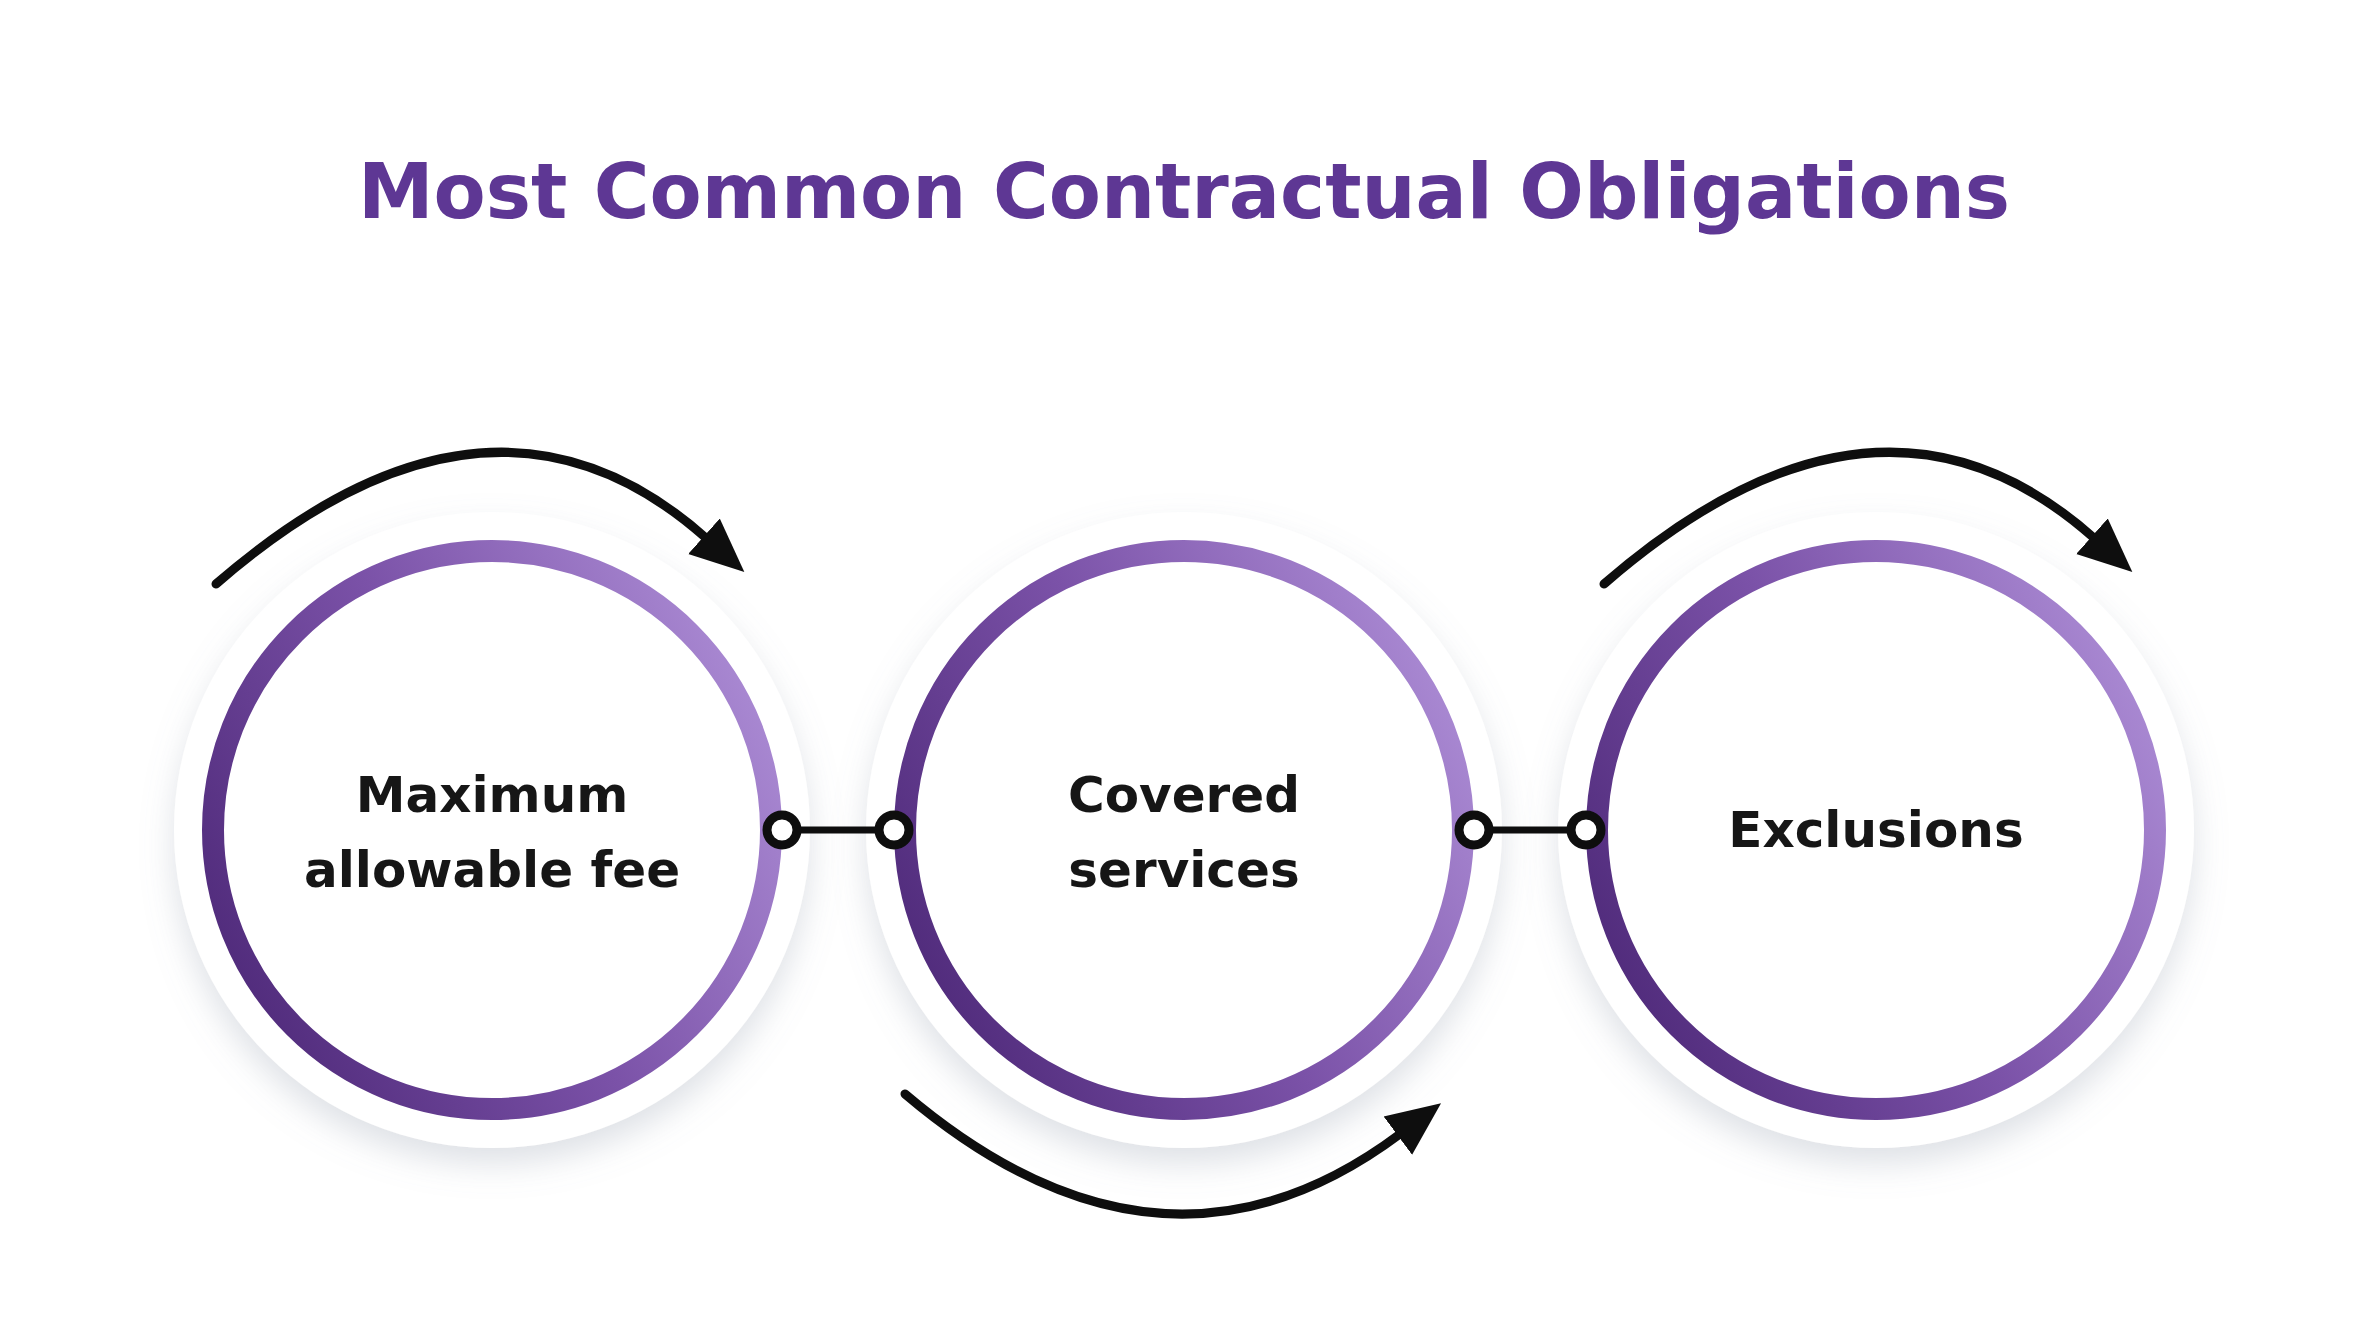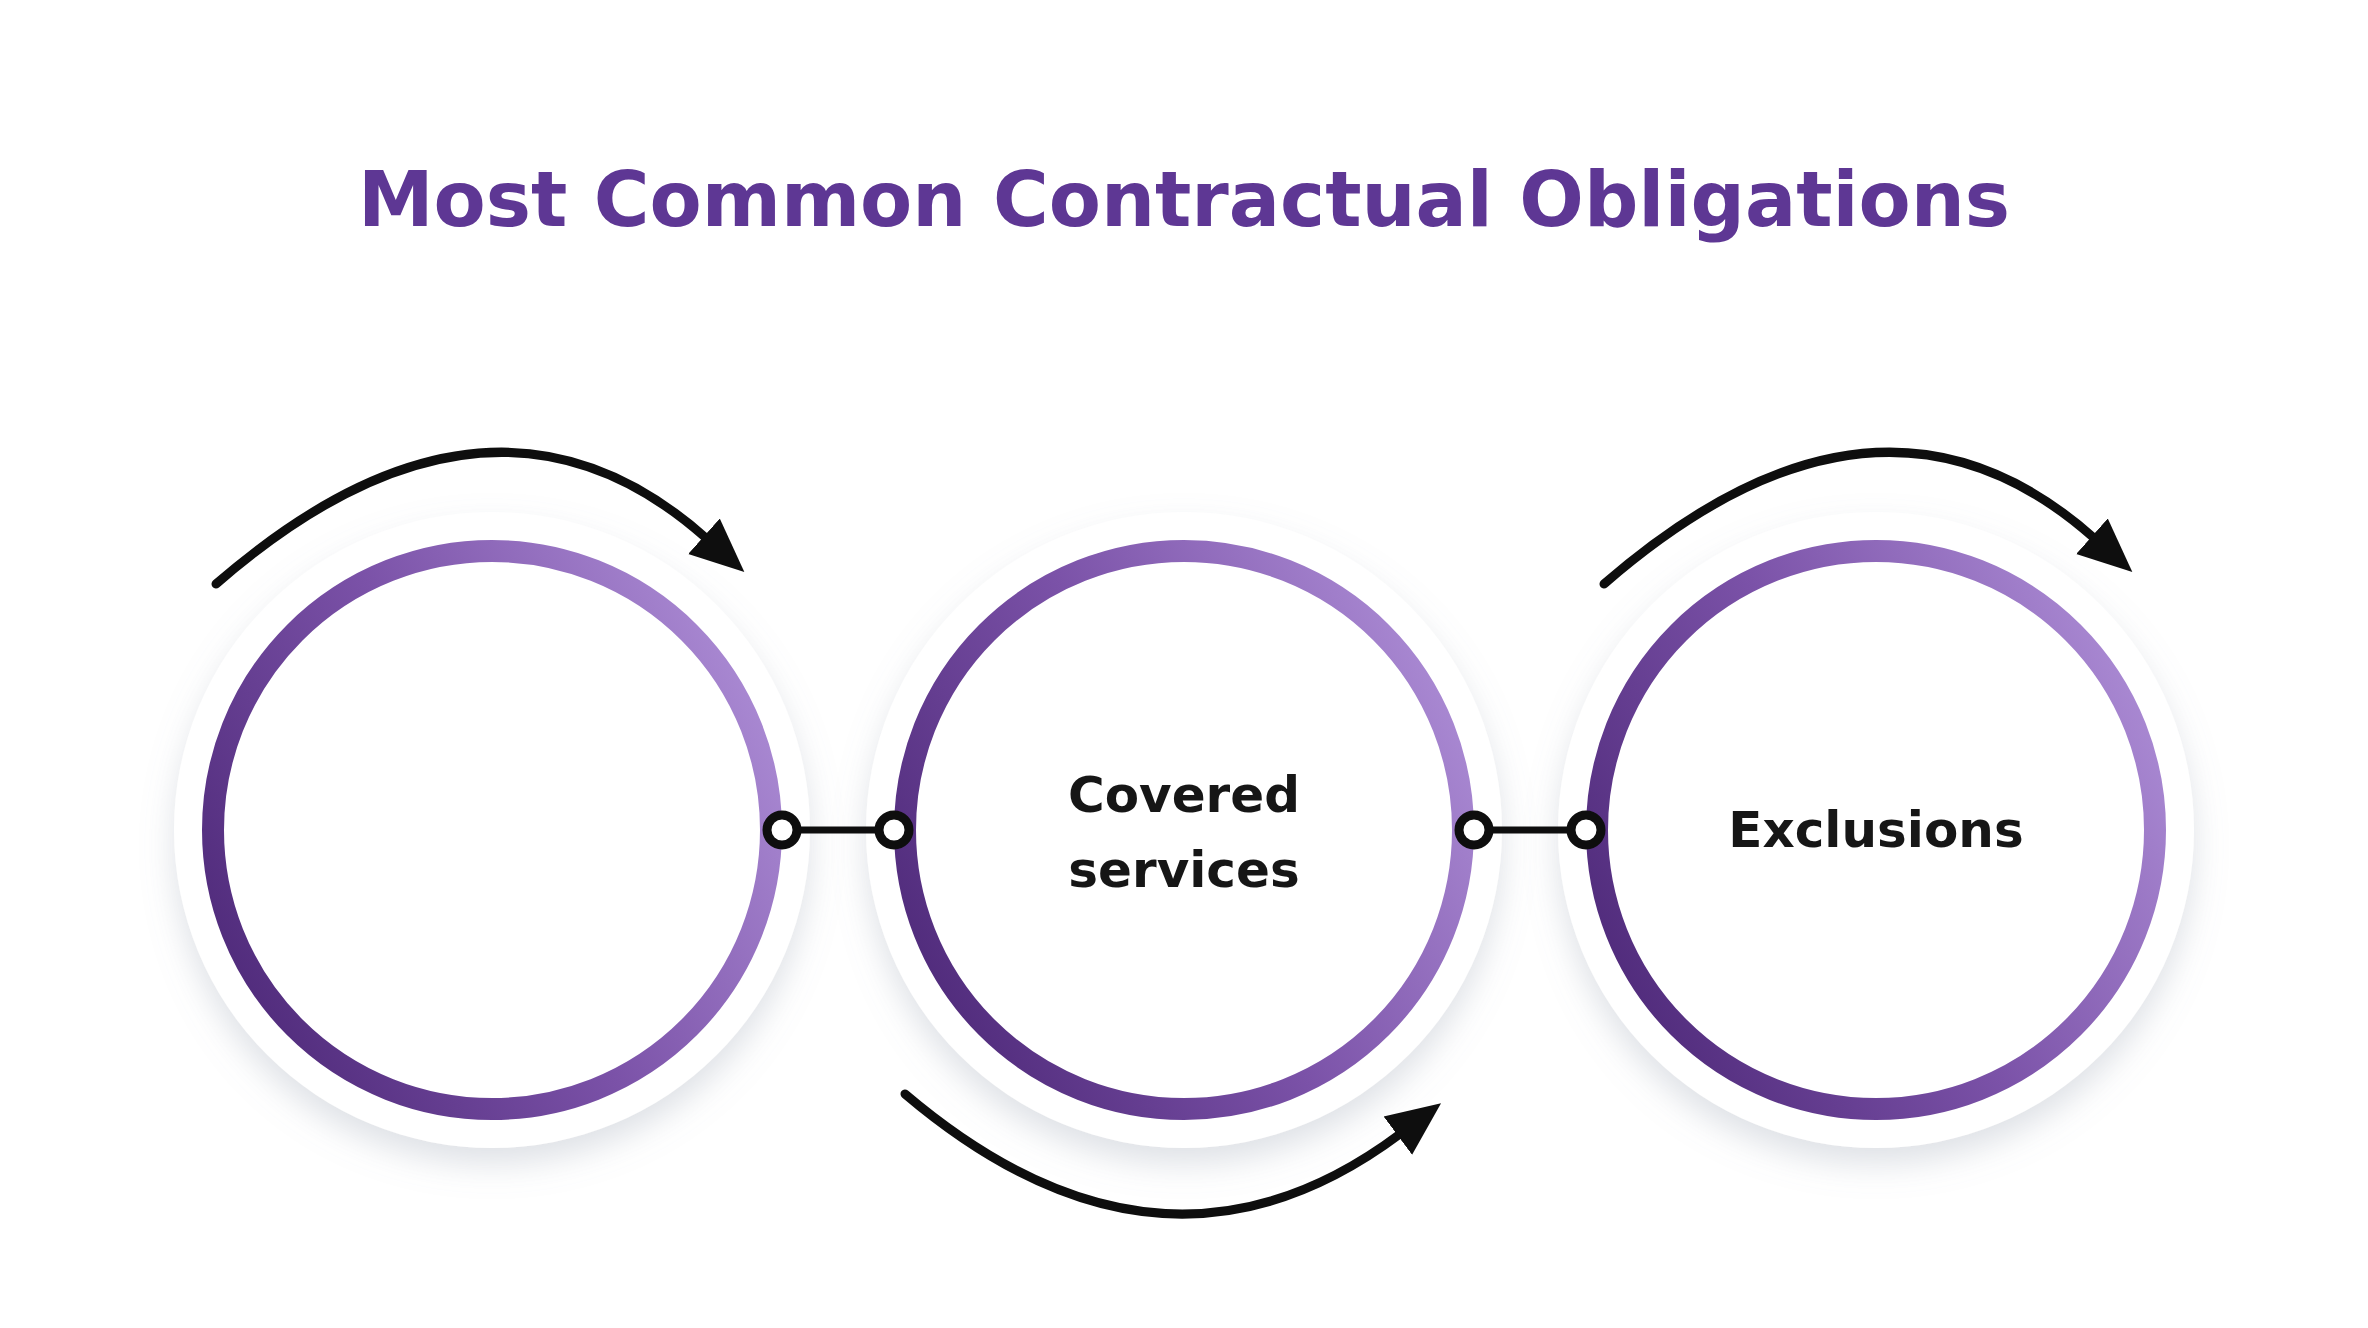--- a/index.html
+++ b/index.html
@@ -13,21 +13,21 @@
     height: 1328px;
     background: #ffffff;
     overflow: hidden;
     font-family: "DejaVu Sans", "Liberation Sans", sans-serif;
   }
   .title {
     position: absolute;
     top: 148px;
     left: 0;
     right: 0;
-    margin: 8px;
+    margin: 0;
     text-align: center;
     font-size: 76px;
     font-weight: 700;
     letter-spacing: 0px;
     color: #5e3794;
     line-height: 1.15;
   }
   .diagram-svg {
     position: absolute;
     top: 0;
@@ -95,17 +95,19 @@
       <line x1="1474" y1="830" x2="1586" y2="830" stroke="#0e0e0e" stroke-width="7"></line>
       <circle cx="1474" cy="830" r="15" fill="#ffffff" stroke="#0e0e0e" stroke-width="9"></circle>
       <circle cx="1586" cy="830" r="15" fill="#ffffff" stroke="#0e0e0e" stroke-width="9"></circle>
     </g>
 
     <path d="M 216 584 Q 490 346 706 538" fill="none" stroke="#0e0e0e" stroke-width="9" stroke-linecap="round" marker-end="url(#arrowhead)"></path>
     <path d="M 905 1094 Q 1162 1312 1400 1134" fill="none" stroke="#0e0e0e" stroke-width="9" stroke-linecap="round" marker-end="url(#arrowhead)"></path>
     <path d="M 1604 584 Q 1878 346 2094 538" fill="none" stroke="#0e0e0e" stroke-width="9" stroke-linecap="round" marker-end="url(#arrowhead)"></path>
   </svg>
 
+  <div class="node-label n0">Maximum
+allowable fee</div>
   <div class="node-label n1">Covered
 services</div>
   <div class="node-label n2">Exclusions</div>
 
 </div>
 
 </body></html>

